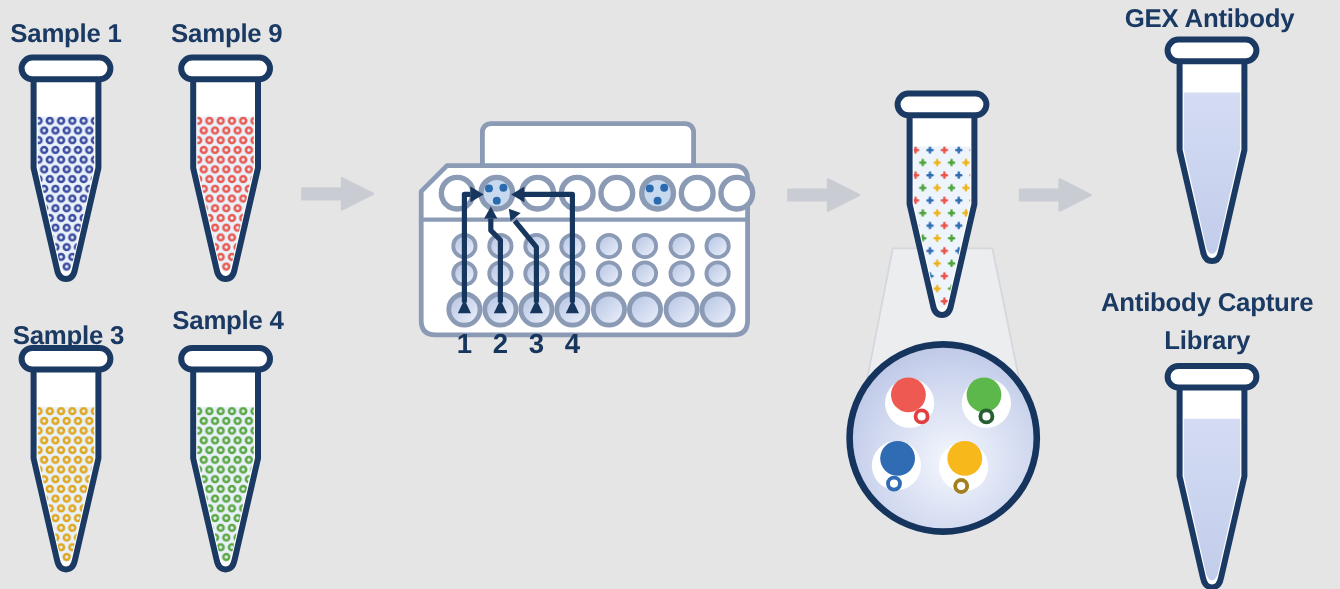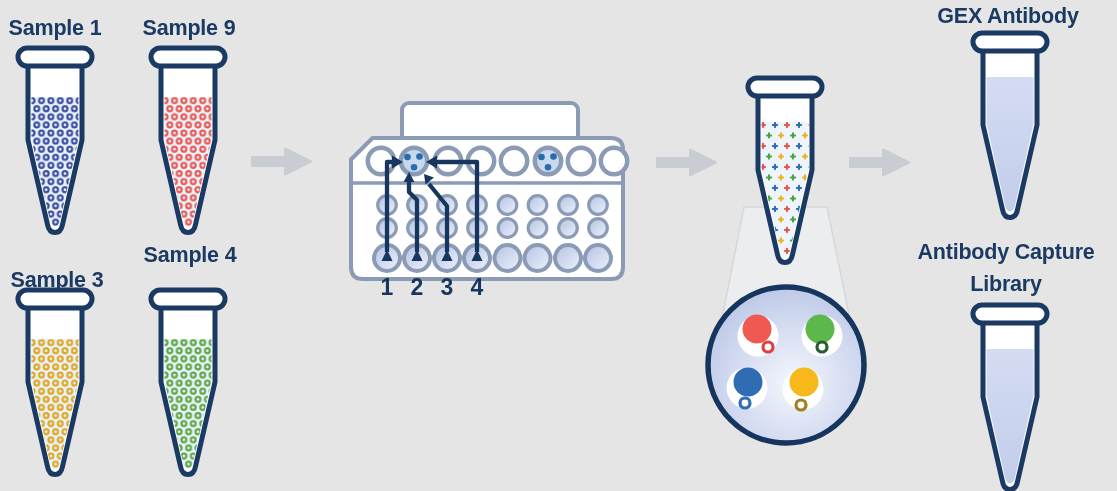--- a/index.html
+++ b/index.html
@@ -229,21 +229,21 @@
   <g transform="translate(973,305)">
     <use href="#tubeBody" class="tube-line"></use>
     <use href="#liqB" fill="url(#outGrad)"></use>
     <use href="#tubeCap" class="tube-line"></use>
   </g>
 </svg>
 
 <div class="lbl" style="left:55px;top:28px">Sample 1</div>
 <div class="lbl" style="left:189px;top:28px">Sample 9</div>
 <div class="lbl" style="left:57px;top:280px">Sample 3</div>
-<div class="lbl" style="left:190px;top:255px">Sample 4</div>
+<div class="lbl" style="left:190px;top:267px">Sample 4</div>
 <div class="lbl" style="left:1008px;top:16px">GEX Antibody</div>
 <div class="lbl wrap" style="left:1006px;top:268px">Antibody Capture Library</div>
 
 <div class="num" style="left:387px;top:287px">1</div>
 <div class="num" style="left:417px;top:287px">2</div>
 <div class="num" style="left:447px;top:287px">3</div>
 <div class="num" style="left:477px;top:287px">4</div>
 
 </div>
 

